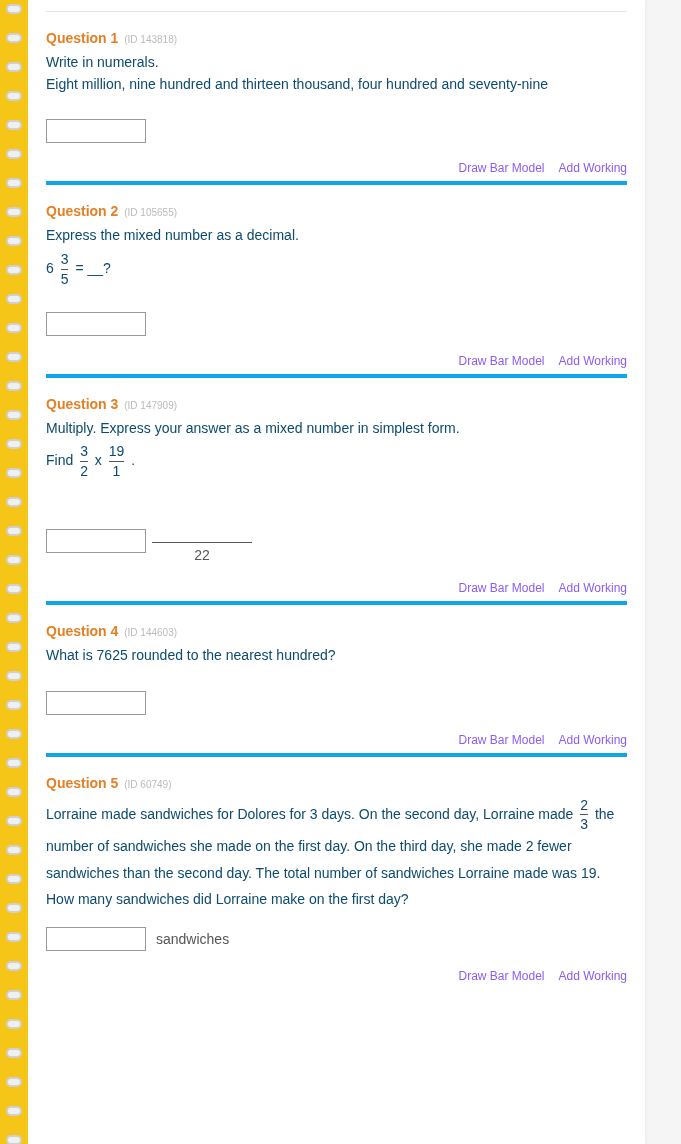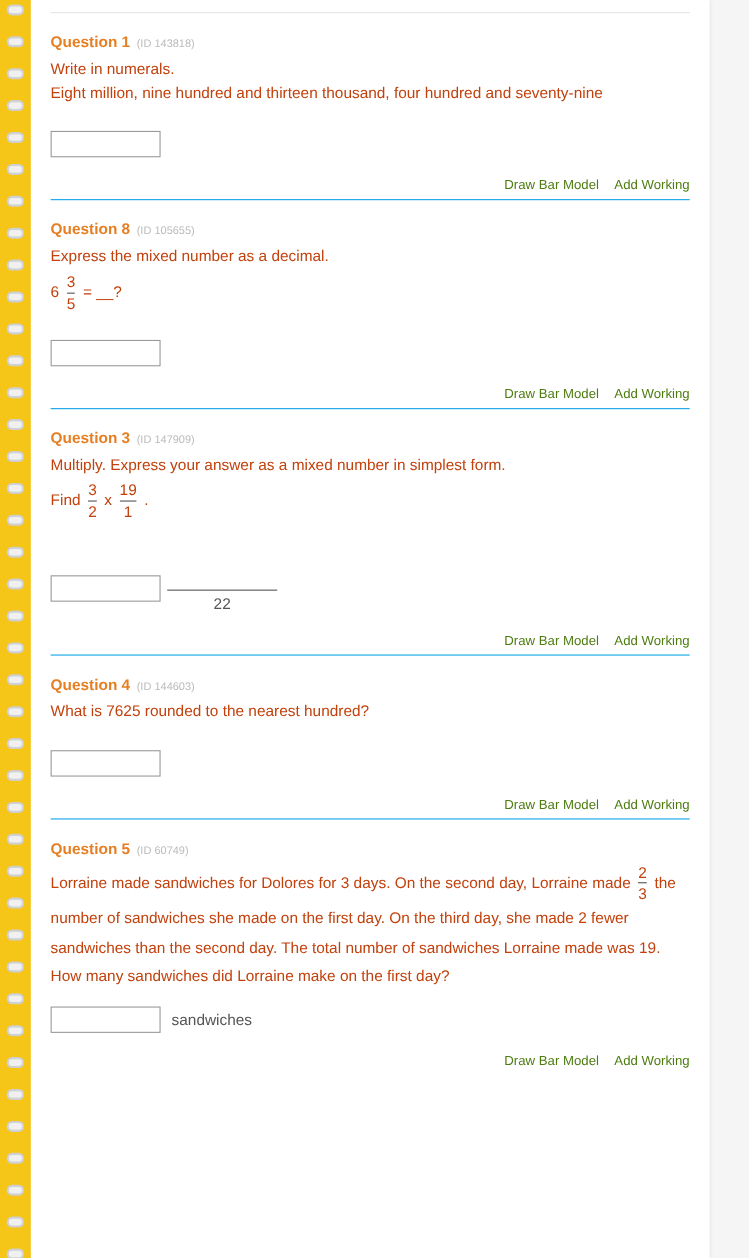--- a/index.html
+++ b/index.html
@@ -22,38 +22,38 @@
   }
   .page {
     flex: 1;
     background: #ffffff;
     padding: 0 18px 0 18px;
     margin-right: 36px;
     box-shadow: 0 0 4px rgba(0,0,0,0.08);
     overflow: hidden;
   }
   .q {
-    border-bottom: 1px solid #0ea5e9;
+    border-bottom: 4px solid #0ea5e9;
     padding: 18px 0 6px 0;
   }
   .q-head {
     font-size: 14px;
     color: #e67e22;
     font-weight: 600;
     margin-bottom: 6px;
   }
   .q-head .qid {
     color: #bbbbbb;
     font-size: 10px;
     font-weight: 400;
     margin-left: 2px;
   }
   .q-body {
     font-size: 14px;
-    color: #c2410c;
+    color: #0c4a6e;
     line-height: 1.55;
   }
   .answer-row {
     margin-top: 24px;
     display: flex;
     align-items: center;
     gap: 6px;
   }
   input.ans {
     width: 100px;
@@ -63,21 +63,21 @@
     padding: 2px 4px;
   }
   .actions {
     display: flex;
     justify-content: flex-end;
     gap: 14px;
     margin-top: 18px;
     font-size: 12px;
   }
   .actions a {
-    color: #4d7c0f;
+    color: #8b5cf6;
     text-decoration: none;
     cursor: pointer;
   }
   
   .frac {
     display: inline-block;
     text-align: center;
     vertical-align: middle;
     margin: 0 3px;
     line-height: 1.2;
@@ -183,21 +183,21 @@
       <input class="ans" type="text" style="">
     </div>
     <div class="actions">
       <a>Draw Bar Model</a>
       <a>Add Working</a>
     </div>
   </div>
 
   <div class="q">
     <div class="q-head">
-      <span>Question 8</span>
+      <span>Question 2</span>
       <span class="qid">(ID 105655)</span>
     </div>
     <div class="q-body">
       <div>Express the mixed number as a decimal.</div>
       <div style="margin-top:4px;">
         <span class="inline-mid">6</span>
         <span class="frac">
           <span class="num">3</span>
           <span class="line"></span>
           <span class="den">5</span>

